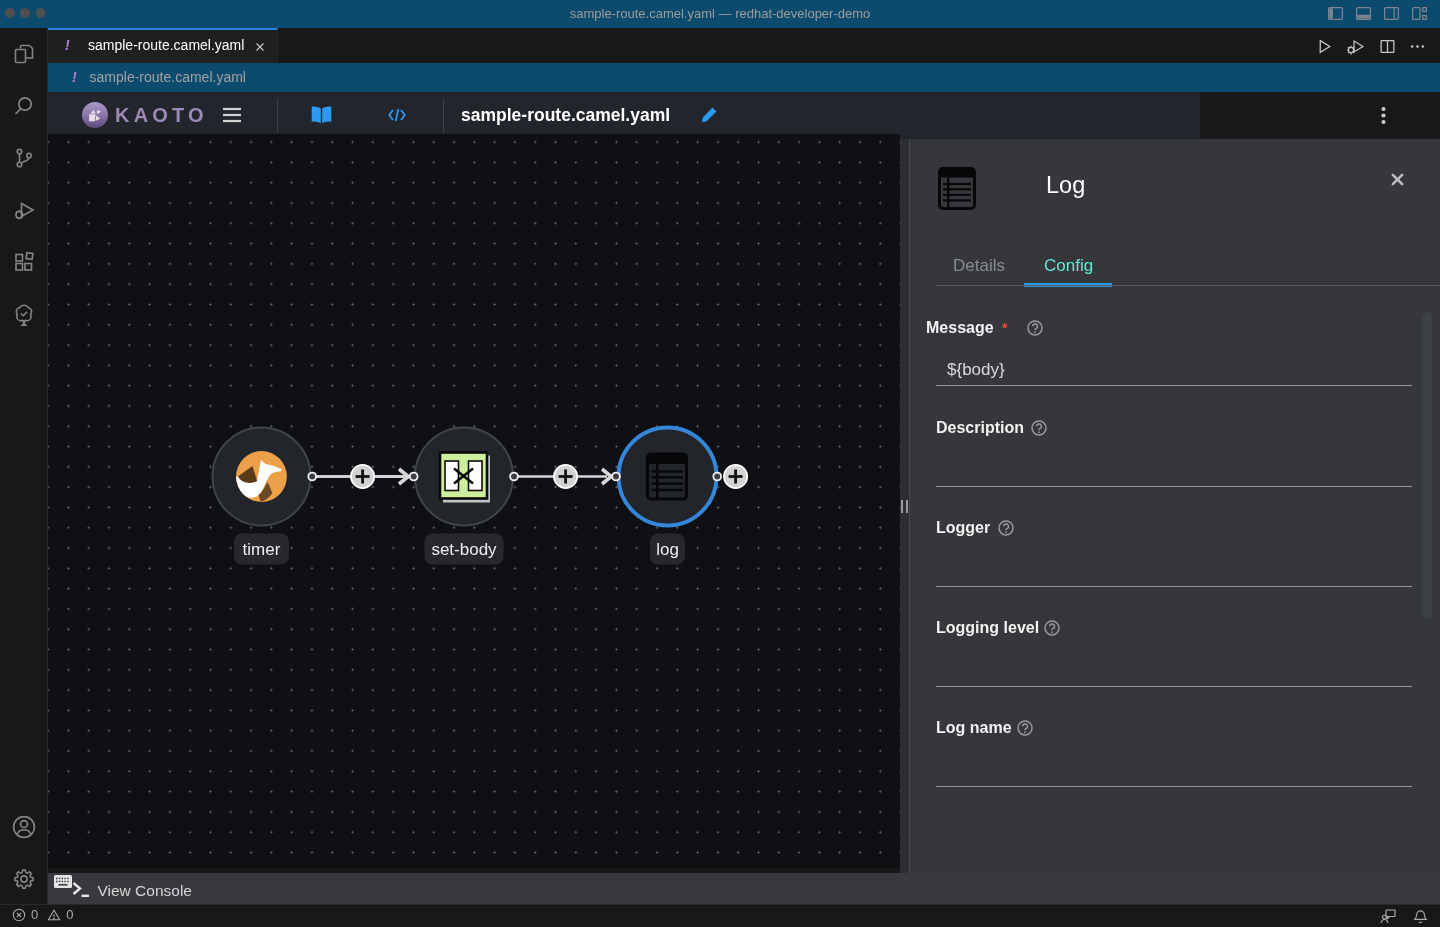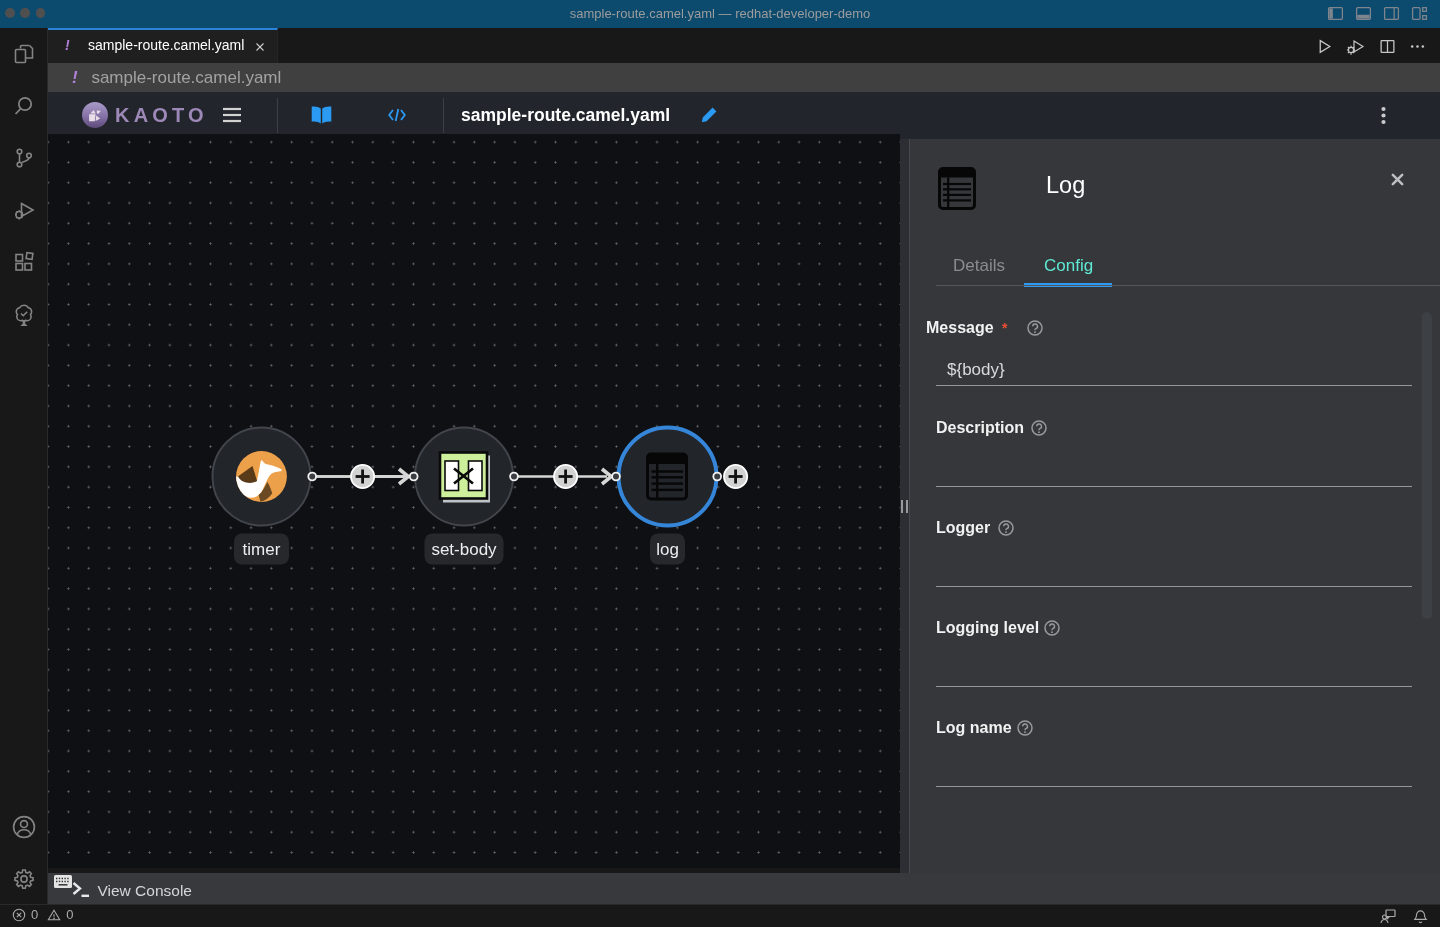--- a/index.html
+++ b/index.html
@@ -21,25 +21,25 @@
   .aicon { position:absolute; left:12px; width:24px; height:24px; color:#848484; }
 
   
   #tabbar { left:48px; top:28px; width:1392px; height:35px; background:#181818; }
   #tab1 { position:absolute; left:0; top:0; width:230px; height:35px; background:#1f1f1f;
     border-top:2px solid #2c83dc; border-right:1px solid #252525; color:#ffffff; font-size:14px; }
   #tab1 .warn { color:#b180d7; font-weight:bold; font-style:italic; }
   .tabicons { position:absolute; top:10px; right:14px; display:flex; gap:13px; align-items:center; }
 
   
-  #crumb { left:48px; top:63px; width:1392px; height:29px; background:#404040; color:#a2a2a2;
-    font-size:17px; line-height:29px; }
-
-  
-  #masthead { left:48px; top:92px; width:1392px; height:47px; background:#22252b; }
+  #crumb { left:48px; top:63px; width:1392px; height:29px; background:#0c4a6e; color:#a2a2a2;
+    font-size:14px; line-height:29px; }
+
+  
+  #masthead { left:48px; top:92px; width:1152px; height:47px; background:#22252b; }
   .msep { position:absolute; top:6px; width:1px; height:35px; background:#3c3f45; }
   #kaototext { position:absolute; left:67px; top:12px; font-size:20px; letter-spacing:4.2px;
     color:#9d89b8; font-weight:bold; }
   #mhtitle { position:absolute; left:413px; top:13px; font-size:17.5px; font-weight:bold; color:#fff; }
 
   
   #canvas { left:48px; top:134px; width:852px; height:734px; background:#0e1014;
     background-image:radial-gradient(circle, rgba(150,156,162,0.65) 0 0.75px, rgba(150,156,162,0) 1.35px);
     background-size:20.3px 20.3px; background-position:10.25px -2.05px; }
 

